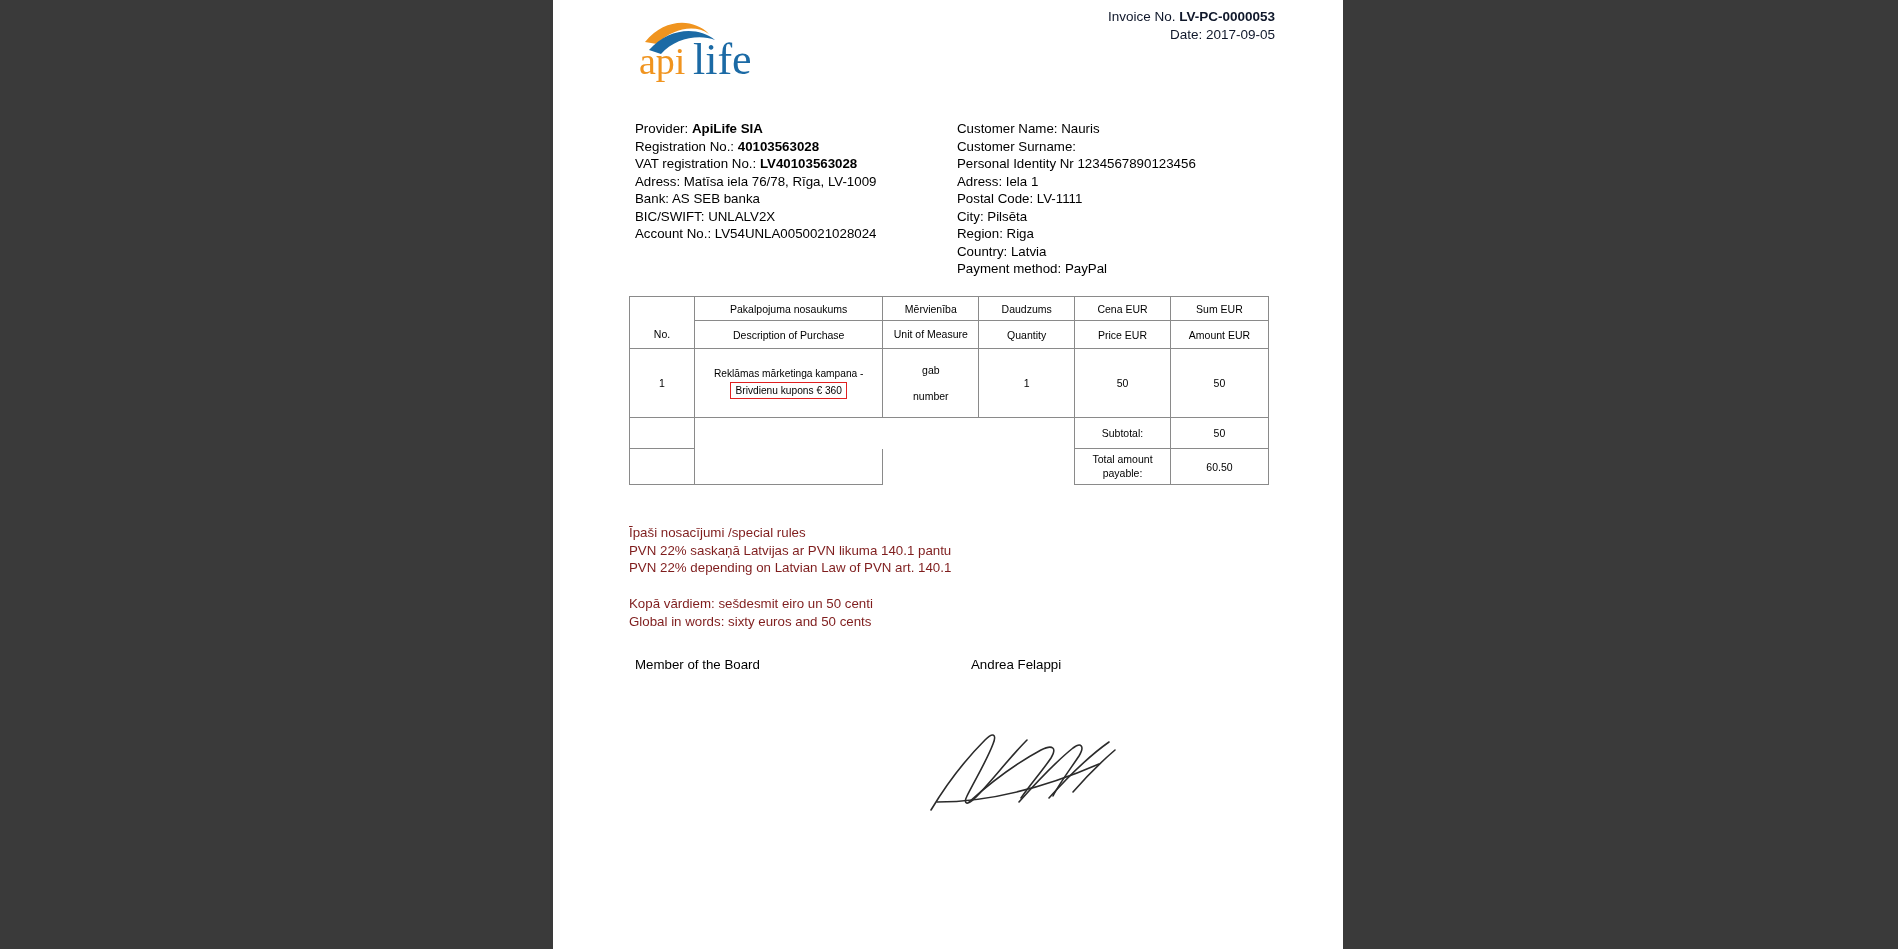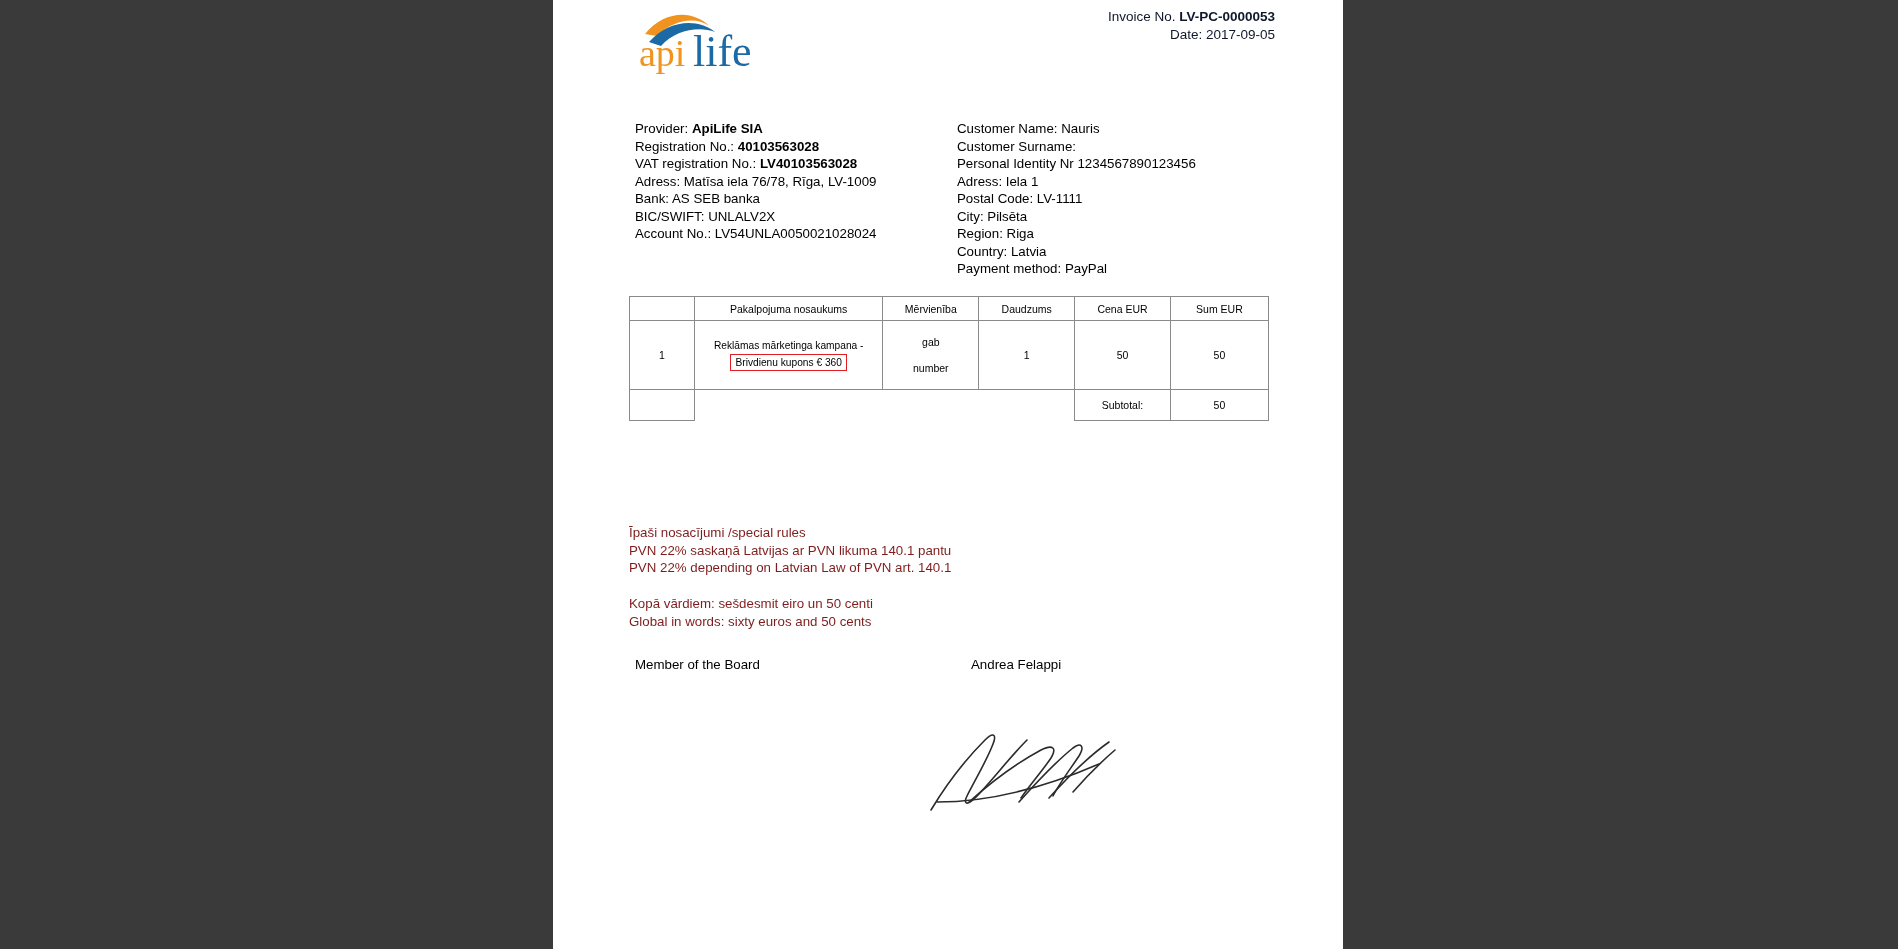--- a/index.html
+++ b/index.html
@@ -30,21 +30,21 @@
   .inner {
     position: relative;
     width: 790px;
     height: 949px;
   }
 
   
   .logo {
     position: absolute;
     left: 82px;
-    top: 4px;
+    top: 12px;
     width: 210px;
     height: 70px;
     text-align: right;
   }
   .logo svg { display: block; }
 
   .invoice-meta {
     position: absolute;
     right: 68px;
     top: 8px;
@@ -242,20 +242,28 @@
       <table class="tbl">
         <tbody>
             <tr class="head-lv">
           <td class="c-no nb-b" rowspan="1"></td>
           <td class="c-desc">Pakalpojuma nosaukums</td>
           <td class="c-unit">Mērvienība</td>
           <td class="c-qty">Daudzums</td>
           <td class="c-price">Cena EUR</td>
           <td class="c-amount">Sum EUR</td>
         </tr>
+        <tr class="head-en">
+          <td class="c-no nb-t">No.</td>
+          <td class="c-desc">Description of Purchase</td>
+          <td class="c-unit tall-label">Unit of Measure</td>
+          <td class="c-qty">Quantity</td>
+          <td class="c-price">Price EUR</td>
+          <td class="c-amount">Amount EUR</td>
+        </tr>
 
         <tr class="item-row">
           <td class="c-no">1</td>
           <td class="c-desc desc-cell">
             <div>Reklāmas mārketinga kampana -</div>
             <div class="highlight-box">Brivdienu kupons € 360</div>
           </td>
           <td class="c-unit unit-cell">
             <div>gab</div>
             <div>number</div>
@@ -266,20 +274,28 @@
         </tr>
 
         <tr class="totals-row">
           <td class="blank-cell"></td>
           <td class="nb-l nb-b nb-t nb-r" style="border-right:1px solid #8a8a8a;"></td>
           <td class="nb-b nb-t nb-l" style="border-left:none;border-right:none;"></td>
           <td class="nb-b nb-t" style="border-left:none;border-right:1px solid #8a8a8a;"></td>
           <td class="tot-label">Subtotal:</td>
           <td>50</td>
         </tr>
+        <tr class="totals-row" style="height:36px;">
+          <td class="blank-cell" style="border-bottom:1px solid #8a8a8a;"></td>
+          <td class="nb-t nb-l" style="border-right:1px solid #8a8a8a;border-bottom:1px solid #8a8a8a;"></td>
+          <td class="nb-t" style="border-left:none;border-right:none;border-bottom:none;"></td>
+          <td class="nb-t" style="border-left:none;border-right:1px solid #8a8a8a;border-bottom:none;"></td>
+          <td class="tot-label tall-label">Total amount payable:</td>
+          <td>60.50</td>
+        </tr>
       </tbody>
         </table>
 
       <div class="notes">
         <div>Īpaši nosacījumi /special rules</div>
         <div>PVN 22% saskaņā Latvijas ar PVN likuma 140.1 pantu</div>
         <div>PVN 22% depending on Latvian Law of PVN art. 140.1</div>
         <div class="gap"></div>
         <div>Kopā vārdiem: sešdesmit eiro un 50 centi</div>
         <div>Global in words: sixty euros and 50 cents</div>

